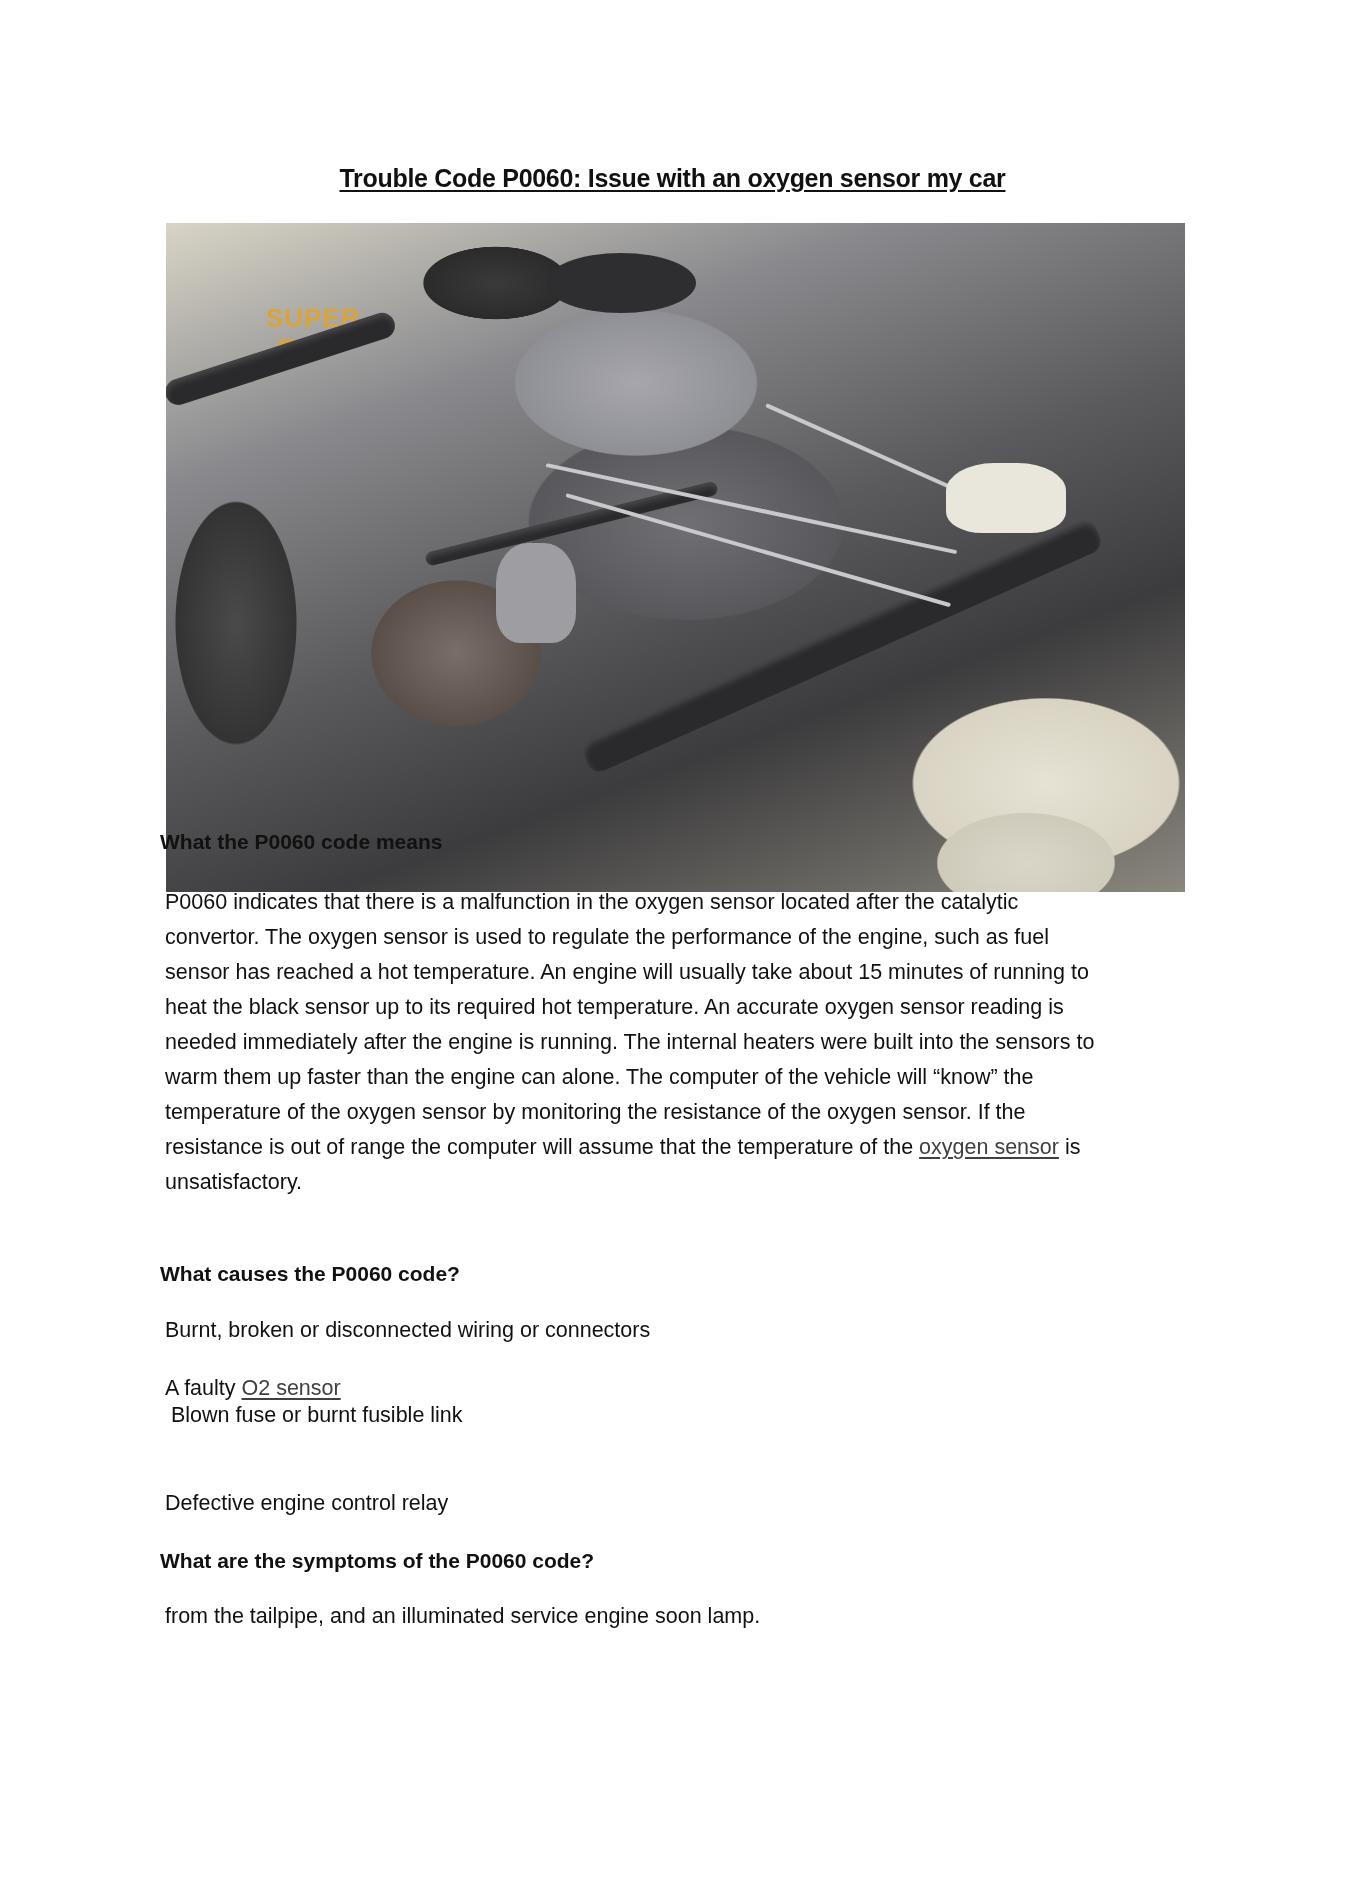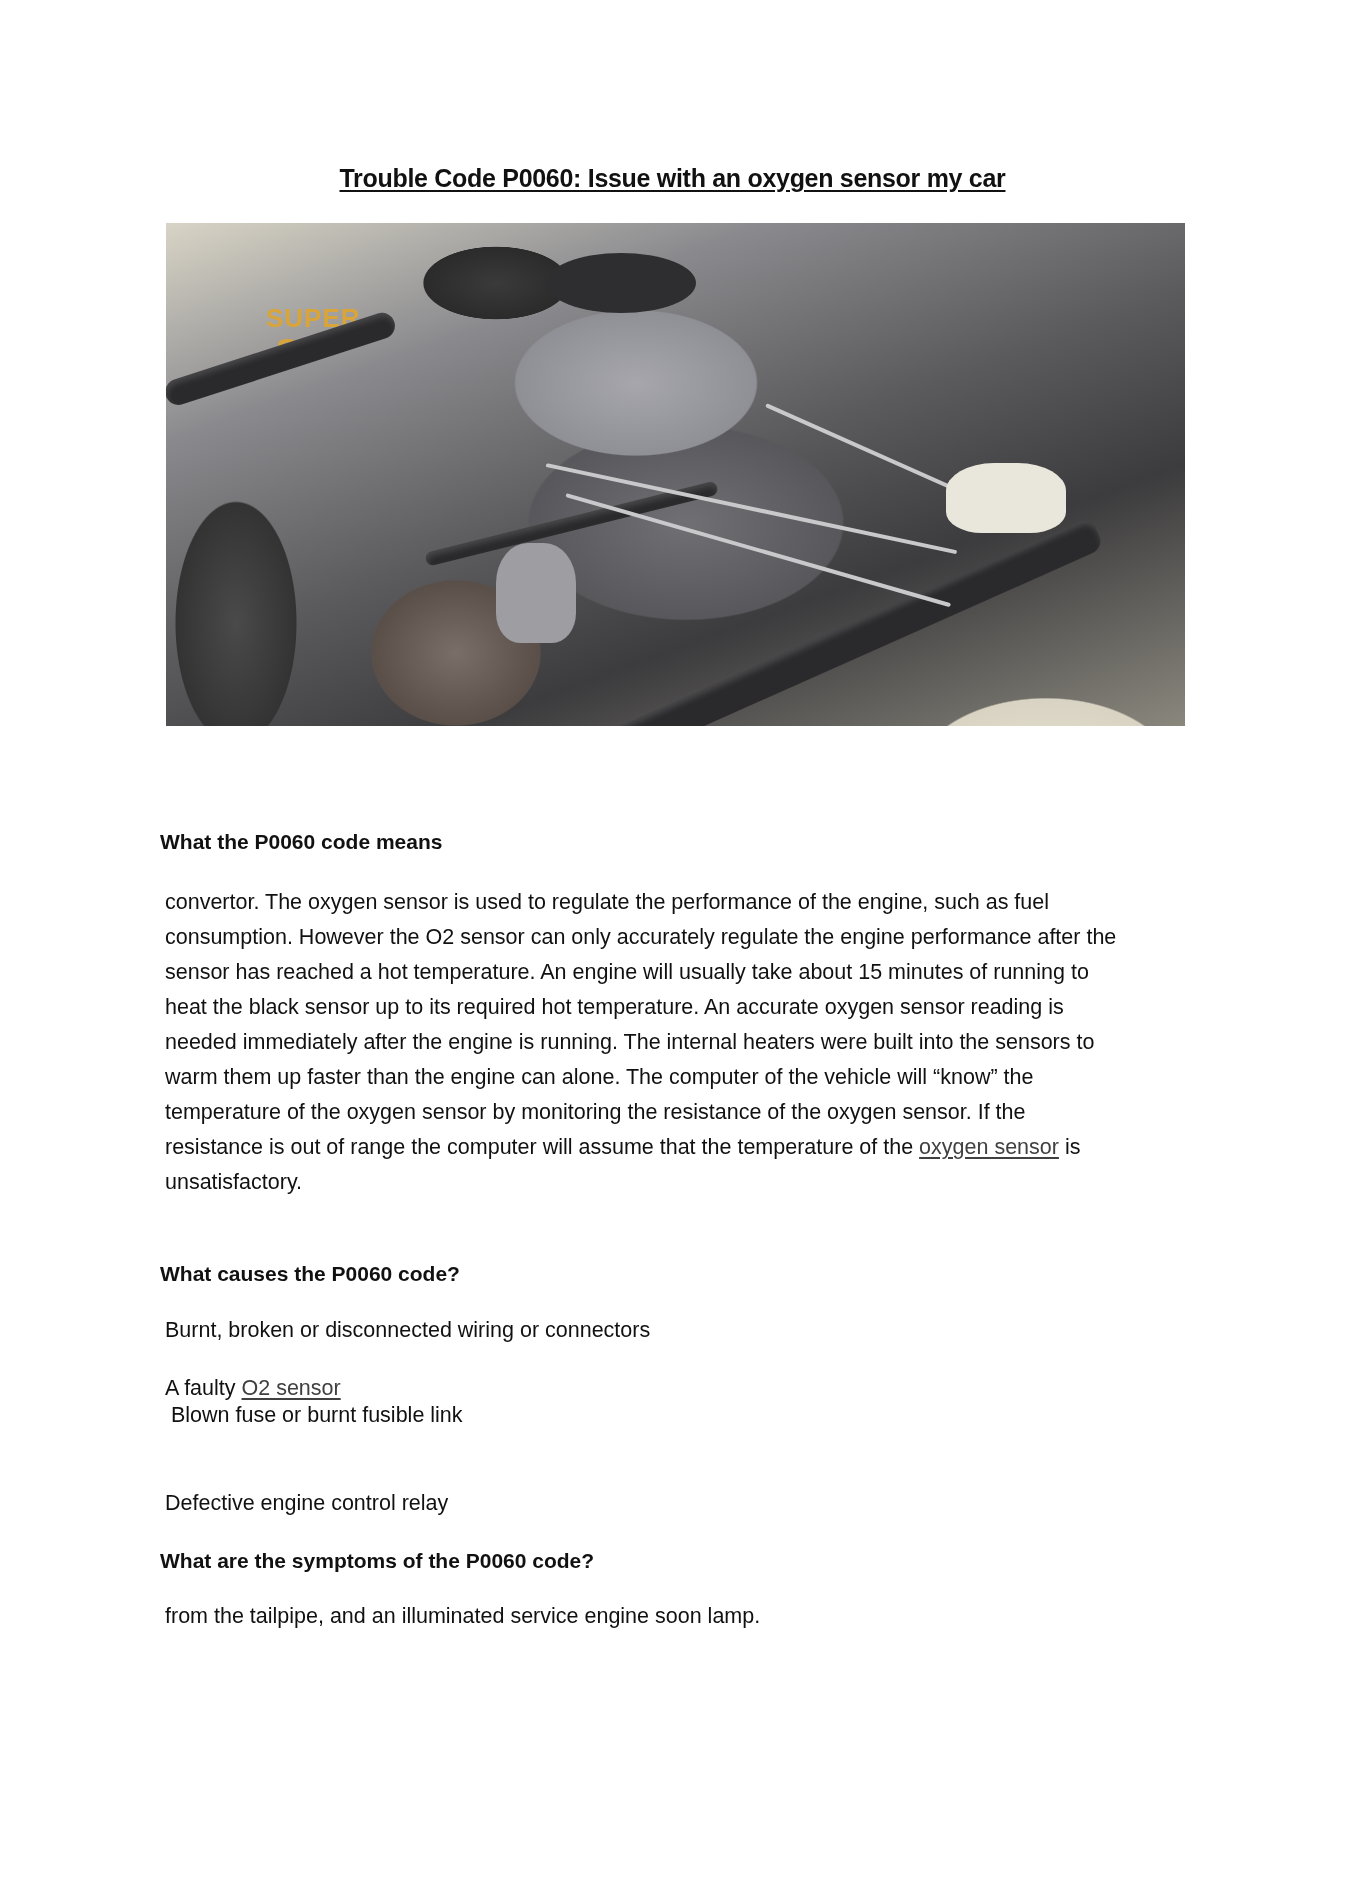--- a/index.html
+++ b/index.html
@@ -2,21 +2,21 @@
 <html><head>
   <meta charset="utf-8">
   <style>
     html, body { margin: 0; padding: 0; background: #ffffff; }
     body { width: 1345px; height: 1902px; position: relative; overflow: hidden;
            font-family: "Liberation Sans", sans-serif; color: #111111; }
     .page { position: absolute; left: 0; top: 0; width: 1345px; height: 1902px; }
     .title { position: absolute; left: 0; width: 1345px; top: 164px; text-align: center;
              font-size: 25px; font-weight: bold; }
     .title span { text-decoration: underline; text-underline-offset: 3px; letter-spacing: -0.3px; }
-    .photo { position: absolute; left: 166px; top: 223px; width: 1019px; height: 503px; overflow: hidden;
+    .photo { position: absolute; left: 166px; top: 223px; width: 1019px; height: 669px; overflow: hidden;
              background:
                radial-gradient(ellipse 120px 60px at 330px 60px, #3a3a3a 0%, #2b2b2b 60%, transparent 61%),
                radial-gradient(ellipse 160px 90px at 860px 640px, #d9d6c9 0%, #cfcbbb 55%, transparent 56%),
                radial-gradient(ellipse 220px 140px at 880px 560px, #e6e2d4 0%, #d8d3c2 60%, transparent 61%),
                radial-gradient(ellipse 200px 120px at 470px 160px, #a6a6ac 0%, #8f8f96 60%, transparent 61%),
                radial-gradient(ellipse 260px 160px at 520px 300px, #6f6f74 0%, #58585c 60%, transparent 61%),
                radial-gradient(ellipse 140px 120px at 290px 430px, #7a6f68 0%, #5a4e48 60%, transparent 61%),
                radial-gradient(ellipse 100px 200px at 70px 400px, #4a4a4a 0%, #333333 60%, transparent 61%),
                linear-gradient(160deg, #d8d4c6 0%, #8a8a8e 25%, #5b5a5c 50%, #3c3b3d 70%, #8a877d 100%);
     }
@@ -50,22 +50,22 @@
     <div class="pipe" style="left:380px; top:240px; width:420px; transform:rotate(12deg);"></div>
     <div class="pipe" style="left:400px; top:270px; width:400px; transform:rotate(16deg);"></div>
     <div class="pipe" style="left:600px; top:180px; width:300px; transform:rotate(24deg);"></div>
     <div class="reservoir" style="left:780px; top:240px; width:120px; height:70px;"></div>
     <div class="reservoir" style="left:330px; top:320px; width:80px; height:100px; background:#9d9da2;"></div>
     <div class="reservoir" style="left:380px; top:30px; width:150px; height:60px; background:#2e2e30; border-radius:50%;"></div>
   </div>
 
   <div class="heading" style="top:830px;">What the P0060 code means</div>
   <div class="para" style="top:885px;">
+    <span class="line">P0060 indicates that there is a malfunction in the oxygen sensor located after the catalytic</span>
     <span class="line">convertor. The oxygen sensor is used to regulate the performance of the engine, such as fuel</span>
-    <span class="line">consumption. However the O2 sensor can only accurately regulate the engine performance after the</span>
     <span class="line">sensor has reached a hot temperature. An engine will usually take about 15 minutes of running to</span>
     <span class="line">heat the black sensor up to its required hot temperature. An accurate oxygen sensor reading is</span>
     <span class="line">needed immediately after the engine is running. The internal heaters were built into the sensors to</span>
     <span class="line">warm them up faster than the engine can alone. The computer of the vehicle will “know” the</span>
     <span class="line">temperature of the oxygen sensor by monitoring the resistance of the oxygen sensor. If the</span>
     <span class="line"><span>resistance is out of range the computer will assume that the temperature of the </span><a class="link">oxygen sensor</a><span> is</span></span>
     <span class="line">unsatisfactory.</span>
   </div>
 
   <div class="heading" style="top:1262px;">What causes the P0060 code?</div>

